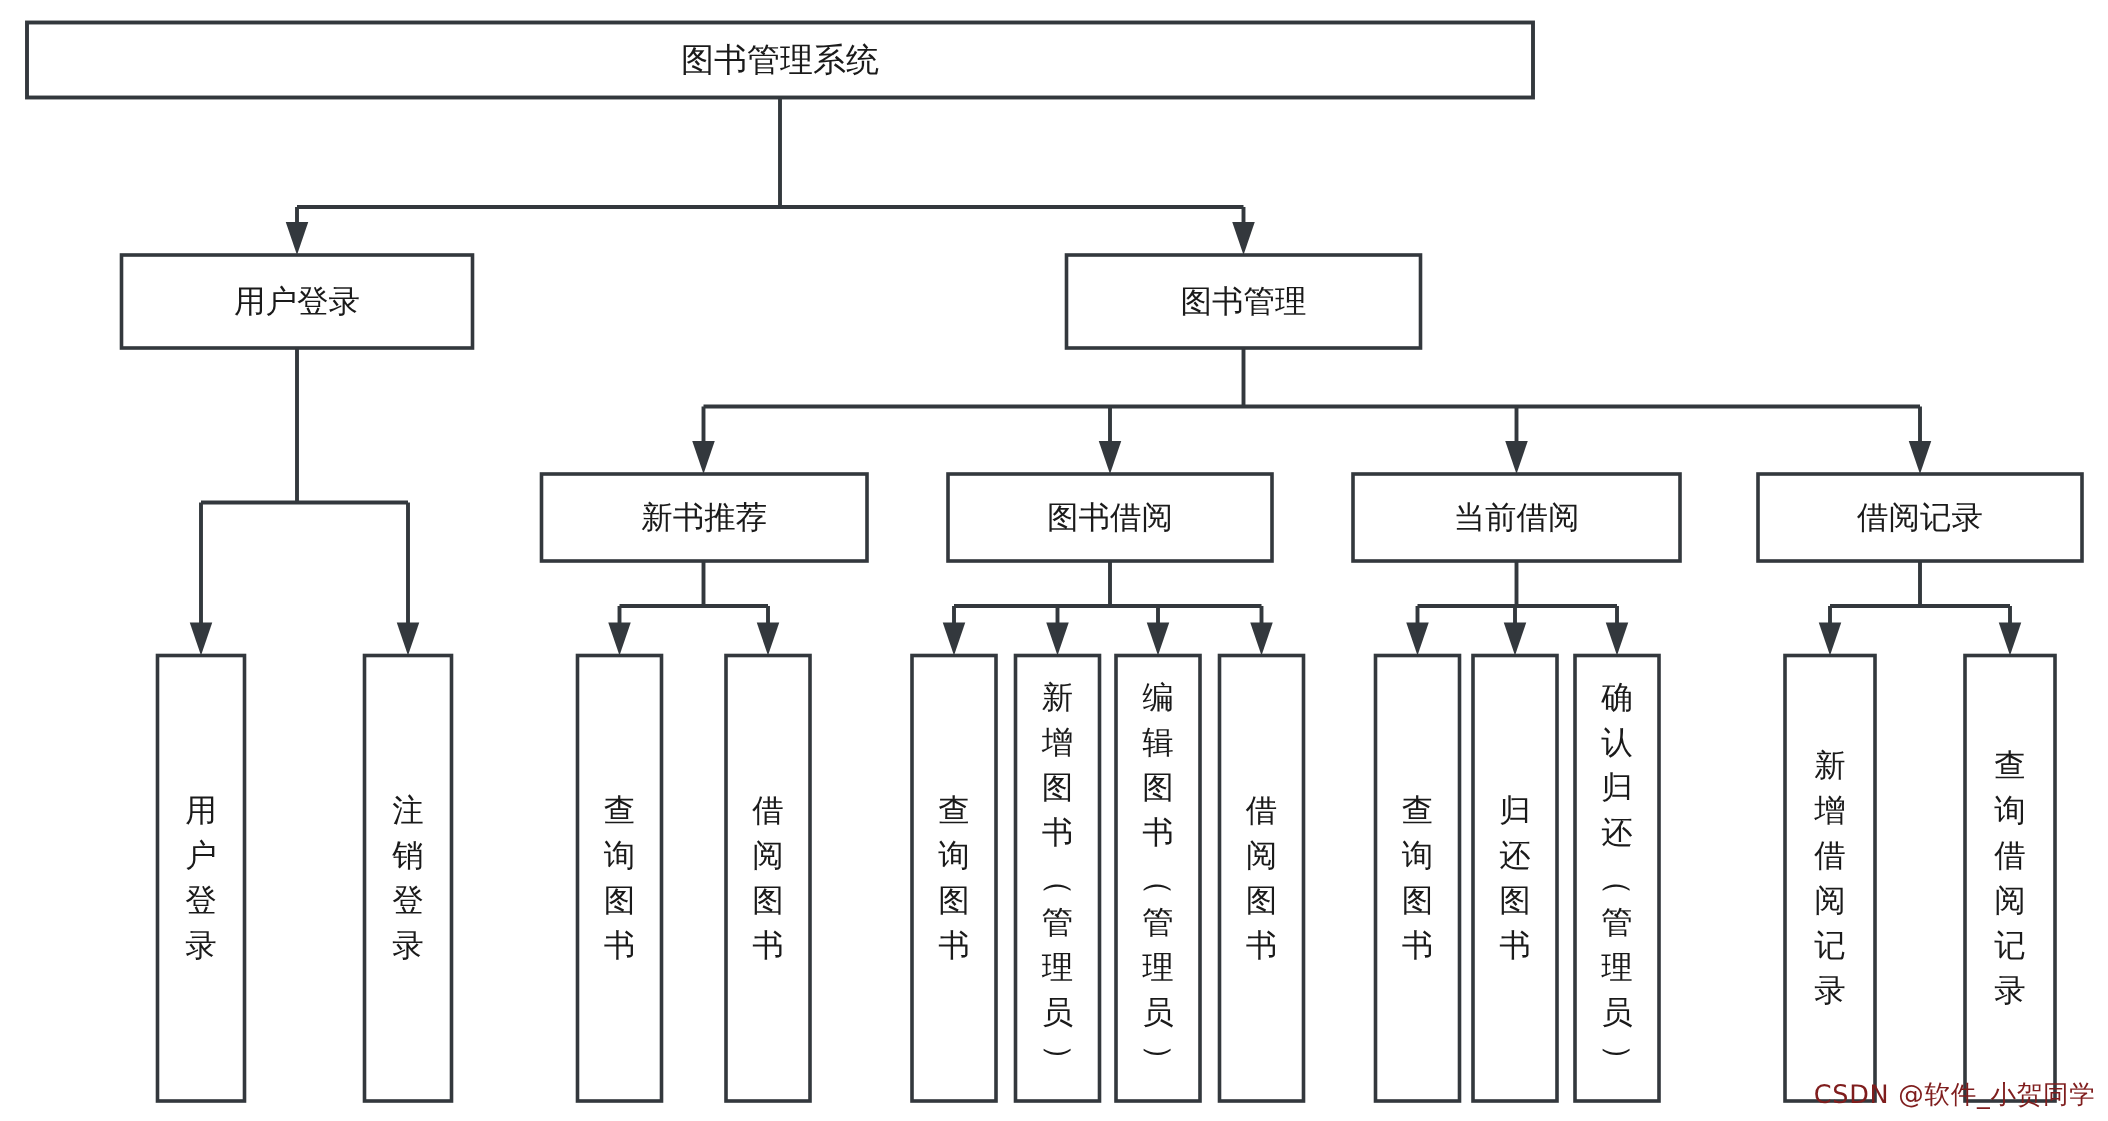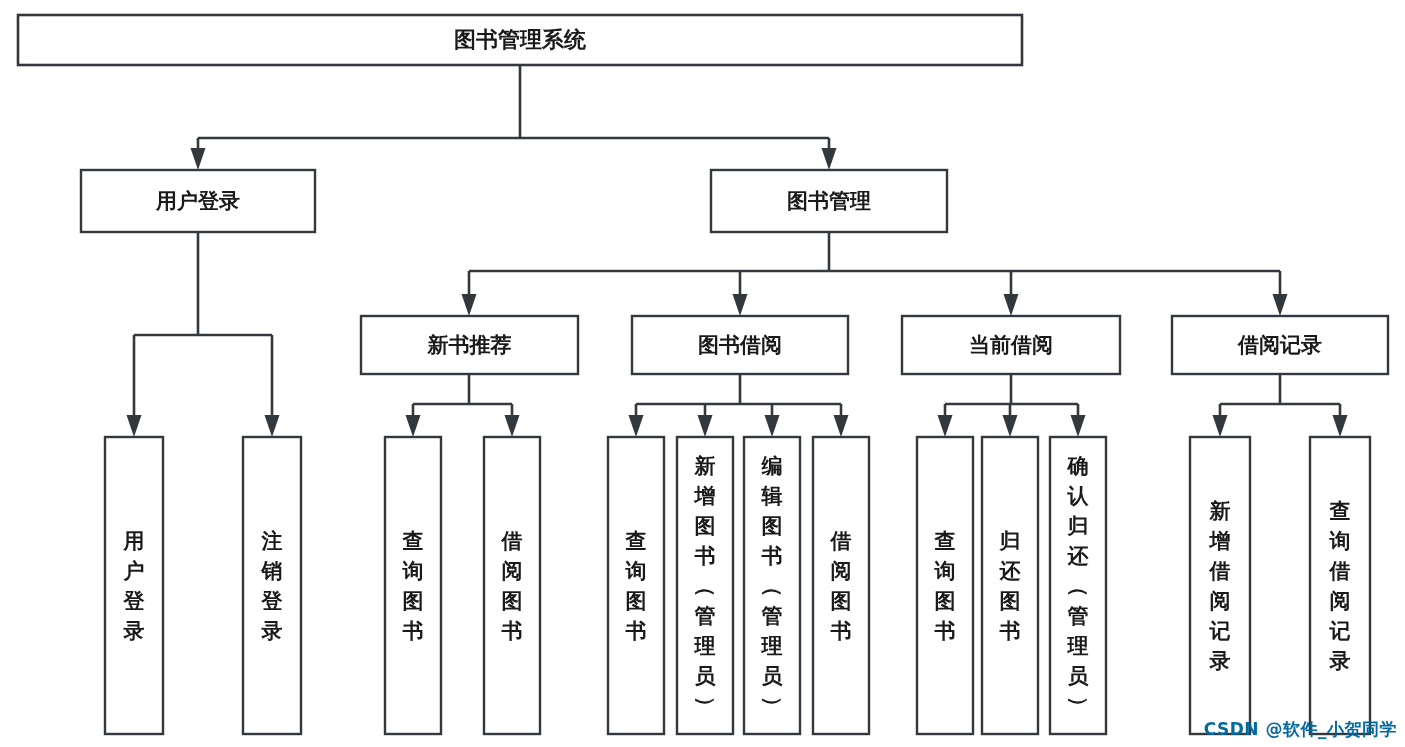--- a/index.html
+++ b/index.html
@@ -11,21 +11,20 @@
     width: 1405px;
     height: 747px;
     font-family: "DejaVu Sans", "Liberation Sans", sans-serif;
     overflow: hidden;
     position: relative;
   }
   #diagram-root {
     position: relative;
     width: 1405px;
     height: 747px;
-    font-weight: bold;
   }
   svg.diagram-canvas {
     position: absolute;
     top: 0;
     left: 0;
     width: 1405px;
     height: 747px;
     display: block;
   }
   .node-box {
@@ -64,21 +63,21 @@
     font-size: 21px;
     text-anchor: middle;
     dominant-baseline: middle;
   }
   .watermark-text {
     position: absolute;
     right: 8px;
     bottom: 6px;
     font-family: "DejaVu Sans", "Liberation Sans", sans-serif;
     font-size: 17px;
-    color: #0369a1;
+    color: #7f1d1d;
     white-space: nowrap;
     letter-spacing: 0.5px;
     pointer-events: none;
     text-align: center;
   }
 </style>
 </head>
 <body>
 
 <div id="diagram-root">

